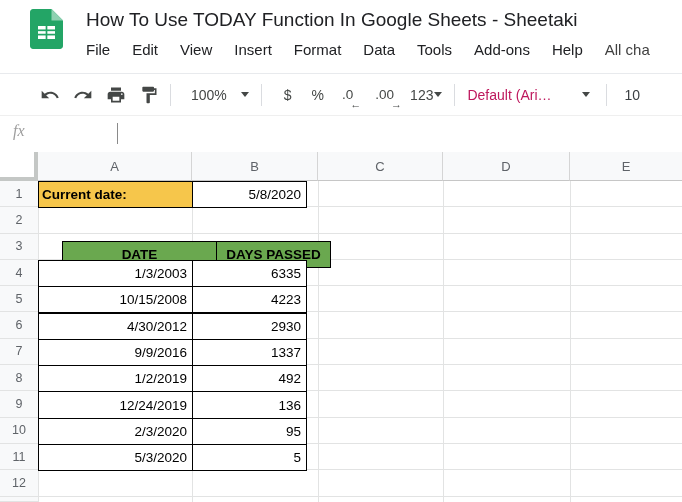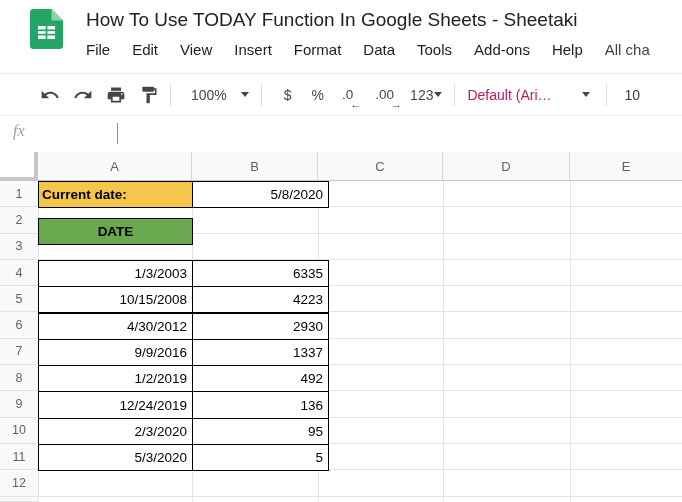--- a/index.html
+++ b/index.html
@@ -54,22 +54,22 @@
       background:repeating-linear-gradient(to bottom,transparent 0,transparent 25.3px,#e2e3e3 25.3px,#e2e3e3 26.3px);}
   .vline{position:absolute;top:29px;bottom:0;width:1px;background:#e2e3e3;}
   .v1{left:38px;}.v2{left:192px;}.v3{left:318px;}.v4{left:443px;}.v5{left:570px;}
   .rowhdrs{position:absolute;left:0;top:29px;width:38px;}
   .rh{box-sizing:border-box;height:26.3px;background:#f8f9fa;border-bottom:1px solid #e2e3e3;
       color:#5f6368;font-size:12.5px;display:flex;align-items:center;justify-content:center;}
   .rh-sliver{height:5.4px;}
 
   .cell{position:absolute;box-sizing:border-box;border:1px solid #000;background:#fff;
         font-size:13.5px;color:#000;display:flex;align-items:center;height:27.3px;}
-  .ca{left:38px;width:155px;} .cb{left:192px;width:137px;}
-  .r1{top:29px;} .r3{top:66px;} .r4{top:107.9px;} .r5{top:134.2px;text-align:right;} .r6{top:160.5px;}
+  .ca{left:38px;width:155px;} .cb{left:192px;width:115px;}
+  .r1{top:29px;} .r3{top:89px;margin-left:24px;} .r4{top:107.9px;} .r5{top:134.2px;text-align:right;} .r6{top:160.5px;}
   .r7{top:186.8px;} .r8{top:213.1px;} .r9{top:239.4px;} .r10{top:265.7px;} .r11{top:292px;}
   .bold{font-weight:bold;}
   .left{justify-content:flex-start;padding-left:3px;}
   .right{justify-content:flex-end;padding-right:5px;}
   .center{justify-content:center;}
   .yellow{background:var(--highlight-yellow);}
   .green{background:var(--header-green);}
 </style>
 </head>
 <body>
@@ -184,20 +184,21 @@
     <div class="rh">10</div>
     <div class="rh">11</div>
     <div class="rh">12</div>
     <div class="rh rh-sliver"></div>
   </div>
 
   <div class="cell ca r1 yellow bold left">Current date:</div>
   <div class="cell cb r1 right">5/8/2020</div>
 
   <div class="cell ca r3 green bold center">DATE</div>
+  <div class="cell cb r3 green bold center">DAYS PASSED</div>
 
   <div class="cell ca r4 right">1/3/2003</div>
   <div class="cell cb r4 right">6335</div>
   <div class="cell ca r5 right">10/15/2008</div>
   <div class="cell cb r5 right">4223</div>
   <div class="cell ca r6 right">4/30/2012</div>
   <div class="cell cb r6 right">2930</div>
   <div class="cell ca r7 right">9/9/2016</div>
   <div class="cell cb r7 right">1337</div>
   <div class="cell ca r8 right">1/2/2019</div>

